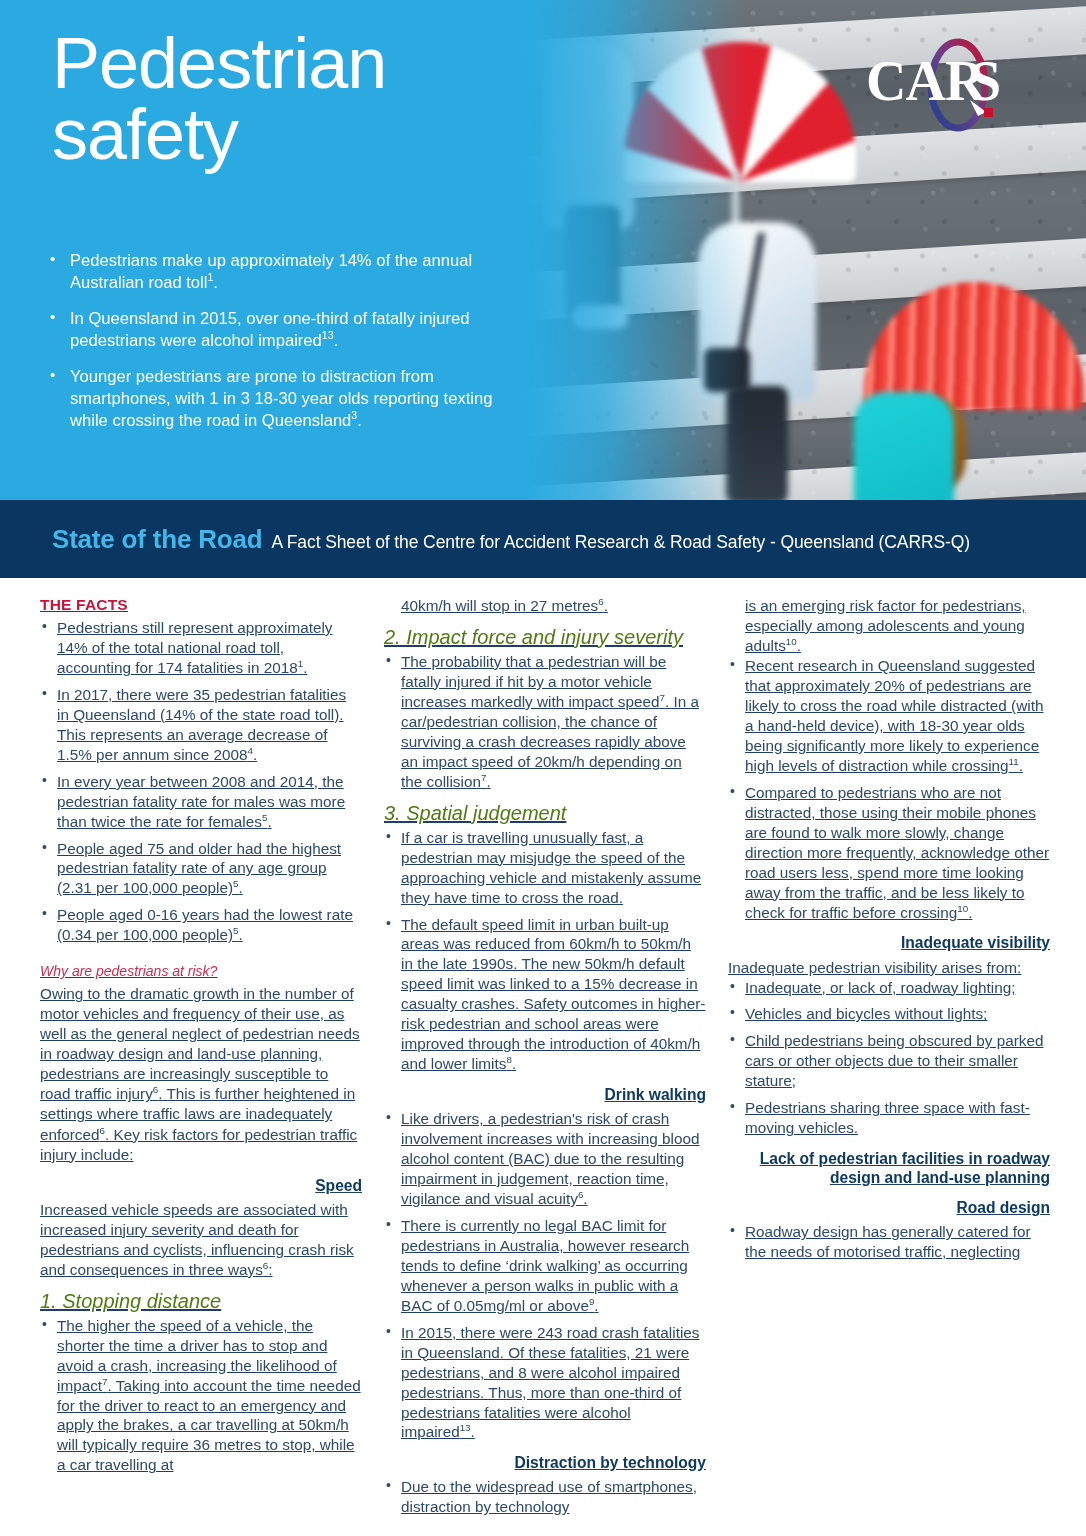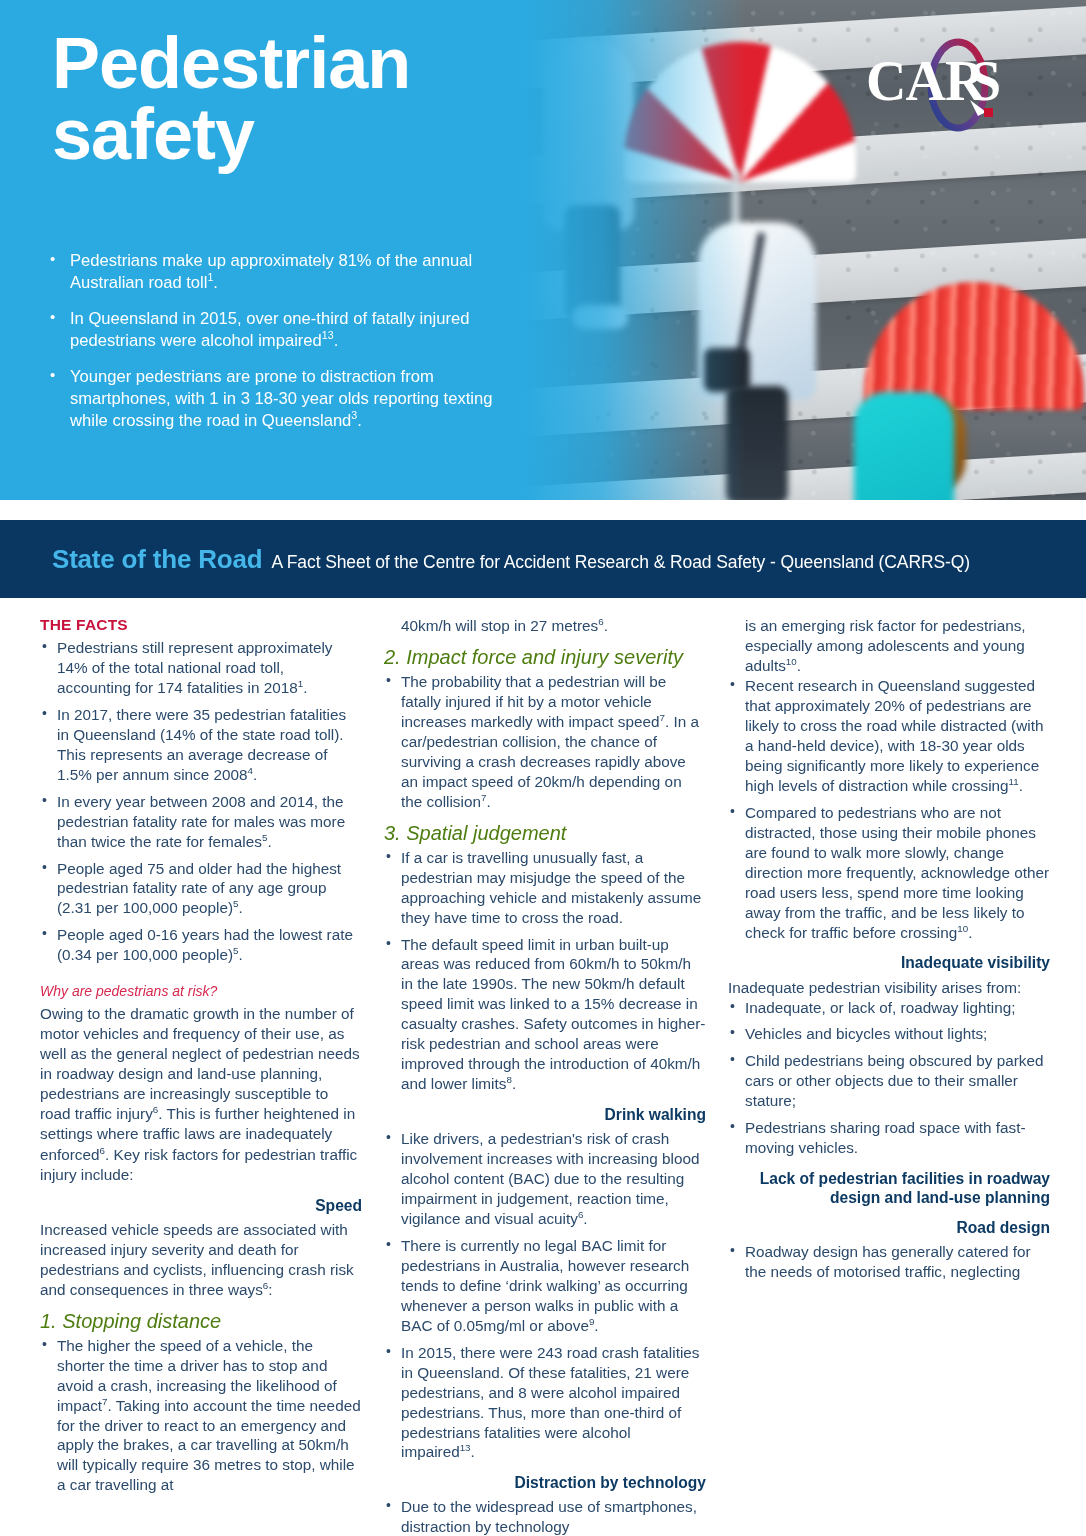--- a/index.html
+++ b/index.html
@@ -76,21 +76,21 @@
   .ped-c-body{left:408px;top:392px;width:100px;height:130px;border-radius:32px 32px 10px 10px;background:linear-gradient(160deg,#1fd3d8,#0fb9c6);}
   .ped-c-hair{left:448px;top:398px;width:72px;height:96px;background:linear-gradient(180deg,#a5691f,#7d4d16);border-radius:34px;filter:blur(3px);}
   
   .photo-fade{
     position:absolute;left:0;top:0;width:300px;height:100%;
     background:linear-gradient(90deg,#2aaae1 0%,#2aaae1 26%,rgba(42,170,225,.82) 52%,rgba(42,170,225,.28) 82%,rgba(42,170,225,0) 100%);
   }
 
   .hero-title{
     position:absolute;left:52px;top:28px;
-    font-size:72px;line-height:.98;font-weight:bold;color:#ffffff;
+    font-size:72px;line-height:.98;font-weight:normal;color:#ffffff;
     letter-spacing:-1px;
     white-space:pre-line;
   }
   .hero-bullets{
     position:absolute;left:46px;top:250px;width:478px;
   }
   .hero-bullets li{
     position:relative;
     color:#ffffff;font-size:16.6px;line-height:1.33;
     margin:0 0 14px 0;padding-left:24px;list-style:none;
@@ -105,36 +105,36 @@
   .logo{
     position:absolute;right:52px;top:38px;width:168px;height:106px;
   }
   .logo svg{width:100%;height:100%;display:block;}
 
   
   .banner{
     position:relative;
     width:1086px;height:78px;
     background:#0a3761;
-    display:flex;align-items:center;margin-top:20px;
+    display:flex;align-items:center;
   }
   .banner-inner{padding-left:52px;display:flex;align-items:baseline;gap:9px;}
   .banner-title{color:#44b6ea;font-size:26px;font-weight:bold;letter-spacing:-.2px;}
   .banner-sub{color:#ffffff;font-size:17.5px;letter-spacing:-.1px;}
 
   
   .content{
     position:relative;
     padding:18px 40px 0 40px;
     display:flex;
     gap:22px;
     height:940px;
     box-sizing:border-box;
   }
-  .col{width:322px;flex:0 0 322px;}
+  .col{width:322px;flex:0 0 322px;text-decoration:underline;}
   .col p, .col ul{margin:0;}
   .sec-red{
     color:#c8123c;font-weight:bold;font-size:15.5px;
     letter-spacing:.2px;margin:0 0 4px 0;
   }
   .sec-red-italic{
     color:#d6294f;font-style:italic;font-size:14px;font-weight:normal;
     margin:18px 0 5px 0;
   }
   .sec-bold{
@@ -188,21 +188,21 @@
 
     <div class="photo-fade"></div>
   </div>
 
   <div class="hero-title">Pedestrian
 safety</div>
 
   <div class="hero-bullets">
     <ul>
       <li>
-        <span>Pedestrians make up approximately 81% of the annual Australian road toll</span><sup>1</sup><span>.</span>
+        <span>Pedestrians make up approximately 14% of the annual Australian road toll</span><sup>1</sup><span>.</span>
       </li>
       <li>
         <span>In Queensland in 2015, over one-third of fatally injured pedestrians were alcohol impaired</span><sup>13</sup><span>.</span>
       </li>
       <li>
         <span>Younger pedestrians are prone to distraction from smartphones, with 1 in 3 18-30 year olds reporting texting while crossing the road in Queensland</span><sup>3</sup><span>.</span>
       </li>
     </ul>
   </div>
 
@@ -289,21 +289,21 @@
       <li><span>Recent research in Queensland suggested that approximately 20% of pedestrians are likely to cross the road while distracted (with a hand-held device), with 18-30 year olds being significantly more likely to experience high levels of distraction while crossing</span><sup>11</sup><span>.</span></li>
       <li><span>Compared to pedestrians who are not distracted, those using their mobile phones are found to walk more slowly, change direction more frequently, acknowledge other road users less, spend more time looking away from the traffic, and be less likely to check for traffic before crossing</span><sup>10</sup><span>.</span></li>
     </ul>
 
     <div class="sec-bold">Inadequate visibility</div>
     <p class="para">Inadequate pedestrian visibility arises from:</p>
     <ul class="blist">
       <li>Inadequate, or lack of, roadway lighting;</li>
       <li>Vehicles and bicycles without lights;</li>
       <li>Child pedestrians being obscured by parked cars or other objects due to their smaller stature;</li>
-      <li>Pedestrians sharing road space with fast-moving vehicles.</li>
+      <li>Pedestrians sharing three space with fast-moving vehicles.</li>
     </ul>
 
     <div class="sec-bold">Lack of pedestrian facilities in roadway design and land-use planning</div>
 
     <div class="sec-bold">Road design</div>
     <ul class="blist">
       <li>Roadway design has generally catered for the needs of motorised traffic, neglecting</li>
     </ul>
   </div>
 

